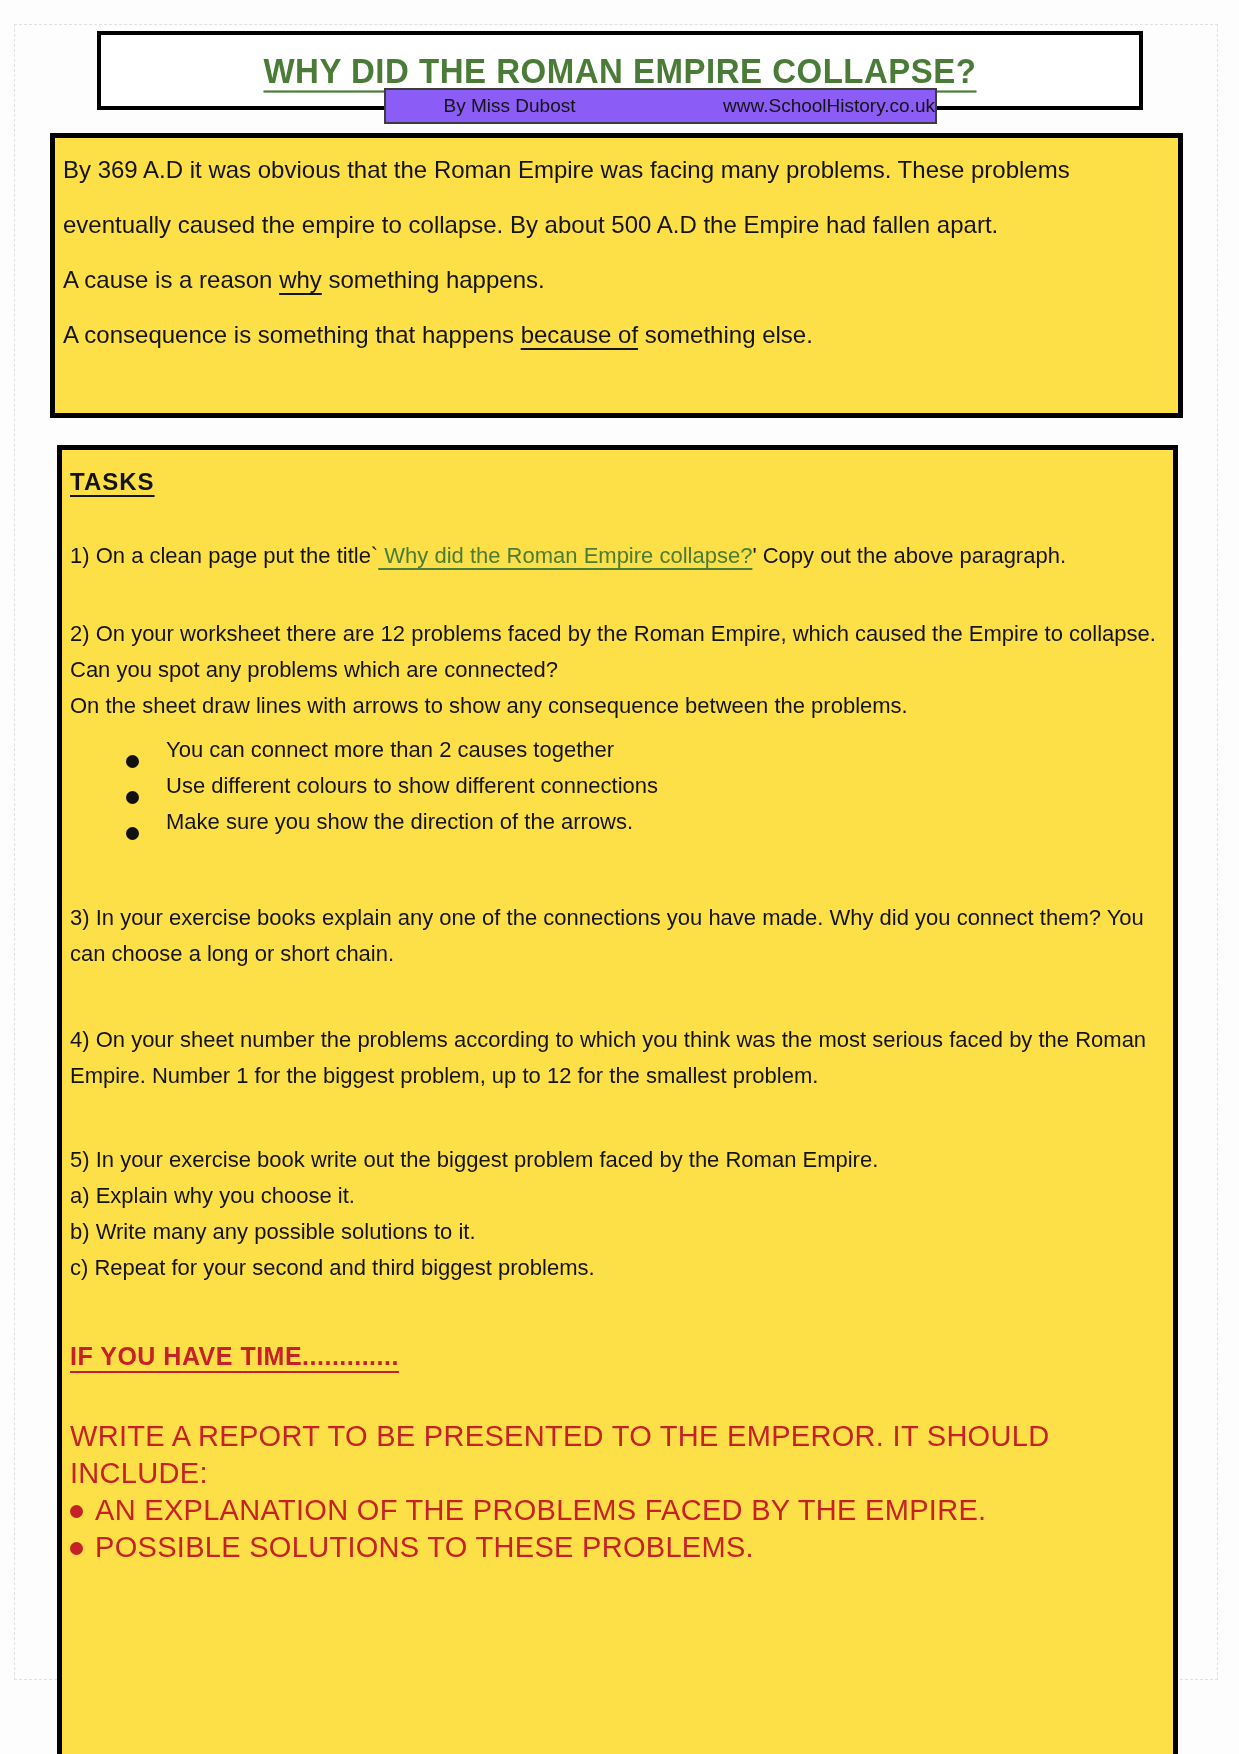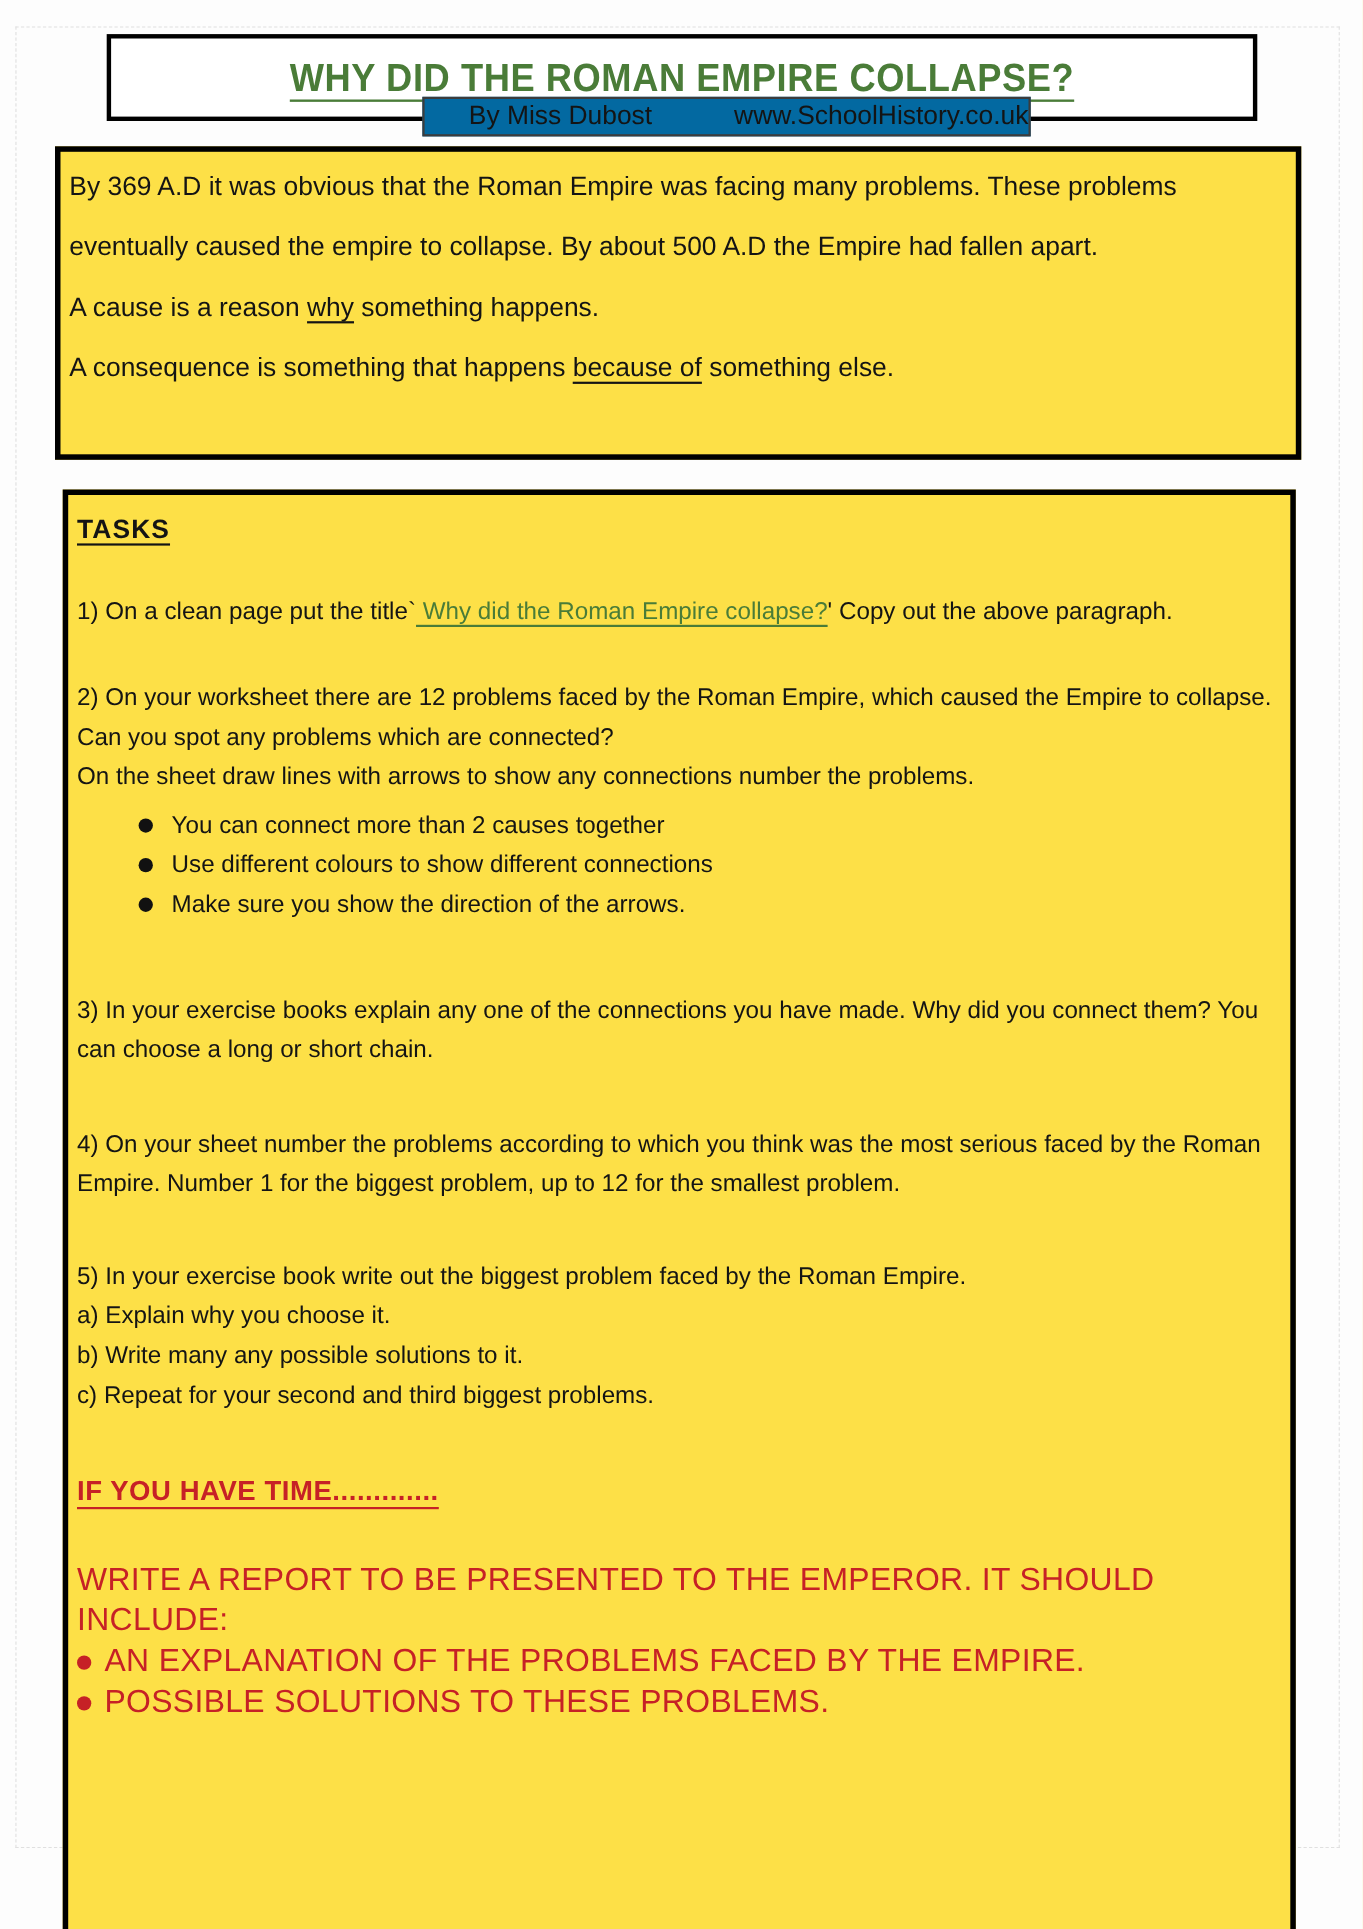--- a/index.html
+++ b/index.html
@@ -36,25 +36,25 @@
     text-decoration-thickness: 2px;
     text-underline-offset: 7px;
     transform: scaleY(1.08);
     white-space: nowrap;
   }
 
   
   .byline-box {
     position: absolute;
     left: 384px; top: 88px; width: 553px; height: 36px;
-    background: #0369a1;
+    background: #8b5cf6;
     border: 2px solid #3c3c3c;
     display: flex; align-items: center;
     z-index: 3;
-    font-size: 24px;
+    font-size: 19px;
   }
   .byline-box .cell-left  { width: 45%; text-align: center; }
   .byline-box .cell-right { width: 55%; text-align: right; }
 
   
   .intro-box {
     position: absolute;
     left: 50px; top: 133px; width: 1133px; height: 285px;
     background: #fde047;
     border: 5px solid #000;
@@ -91,21 +91,21 @@
   .task5 { margin-top: 48px !important; }
 
   .u {
     text-decoration: underline;
     text-decoration-thickness: 2px;
     text-underline-offset: 5px;
   }
   .green { color: var(--green); }
 
   .bullets { margin-top: 8px; padding-left: 56px; }
-  .bullet-row { display: flex; align-items: center; gap: 17px; line-height: 36px; }
+  .bullet-row { display: flex; align-items: flex-end; gap: 27px; line-height: 36px; }
   .dot {
     width: 13px; height: 13px; border-radius: 50%;
     background: #111; flex: none; margin-top: 1px;
   }
 
   .ext-heading {
     margin: 52px 0 0 0;
     font-size: 25px; font-weight: bold;
     color: var(--red);
     text-decoration: underline;
@@ -140,21 +140,21 @@
     <p><span>A consequence is something that happens </span><span class="u">because of</span><span> something else.</span></p>
   </div>
 
   <div class="tasks-box">
 
     <h2 class="tasks-heading">TASKS</h2>
 
     <p class="task1"><span>1) On a clean page put the title`</span><span class="green u"> Why did the Roman Empire collapse?</span><span>'  Copy out the above paragraph.</span></p>
 
     <p class="task2">2) On your worksheet there are 12 problems faced by the Roman Empire, which caused the Empire to collapse. Can you spot any problems which are connected?</p>
-    <p>On the sheet draw lines with arrows to show any connections number the problems.</p>
+    <p>On the sheet draw lines with arrows to show any consequence between the problems.</p>
 
     <div class="bullets">
       <div class="bullet-row">
         <span class="dot"></span>
         <span>You can connect more than 2 causes together</span>
       </div>
       <div class="bullet-row">
         <span class="dot"></span>
         <span>Use different colours to show different connections</span>
       </div>

